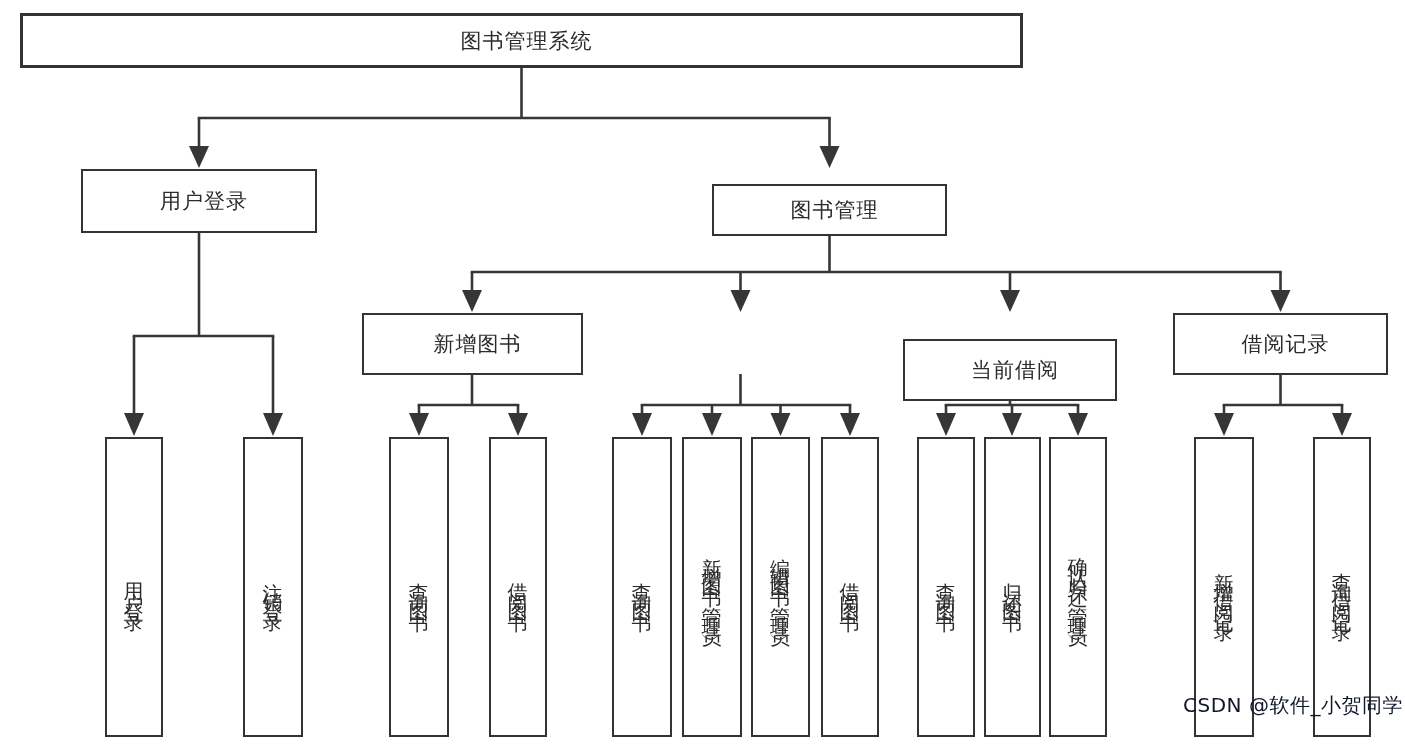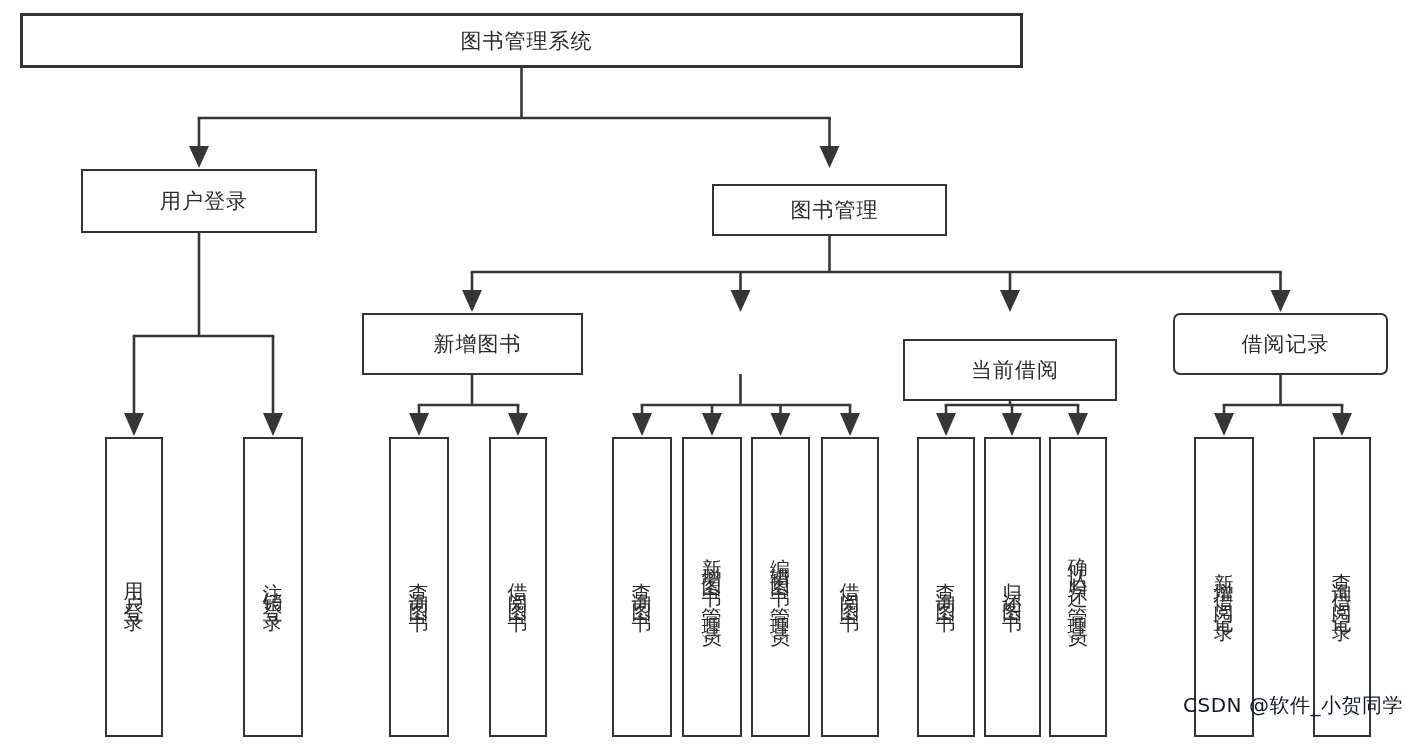--- a/index.html
+++ b/index.html
@@ -142,21 +142,21 @@
   <div class="hbox" style="left:712px;top:184px;width:235px;height:52px;">
     <span>图书管理</span>
   </div>
 
   <div class="hbox" style="left:362px;top:313px;width:221px;height:62px;">
     <span>新增图书</span>
   </div>
   <div class="hbox" style="left:903px;top:313px;width:214px;height:62px;margin-top:26px;">
     <span>当前借阅</span>
   </div>
-  <div class="hbox" style="left:1173px;top:313px;width:215px;height:62px;border-radius:7px;">
+  <div class="hbox" style="left:1173px;top:313px;width:215px;height:62px;">
     <span>借阅记录</span>
   </div>
 
   <div class="vbox" style="left:105px;width:58px;">
     <span class="vlabel">用户登录</span>
   </div>
   <div class="vbox" style="left:243px;width:60px;">
     <span class="vlabel">注销登录</span>
   </div>
 

